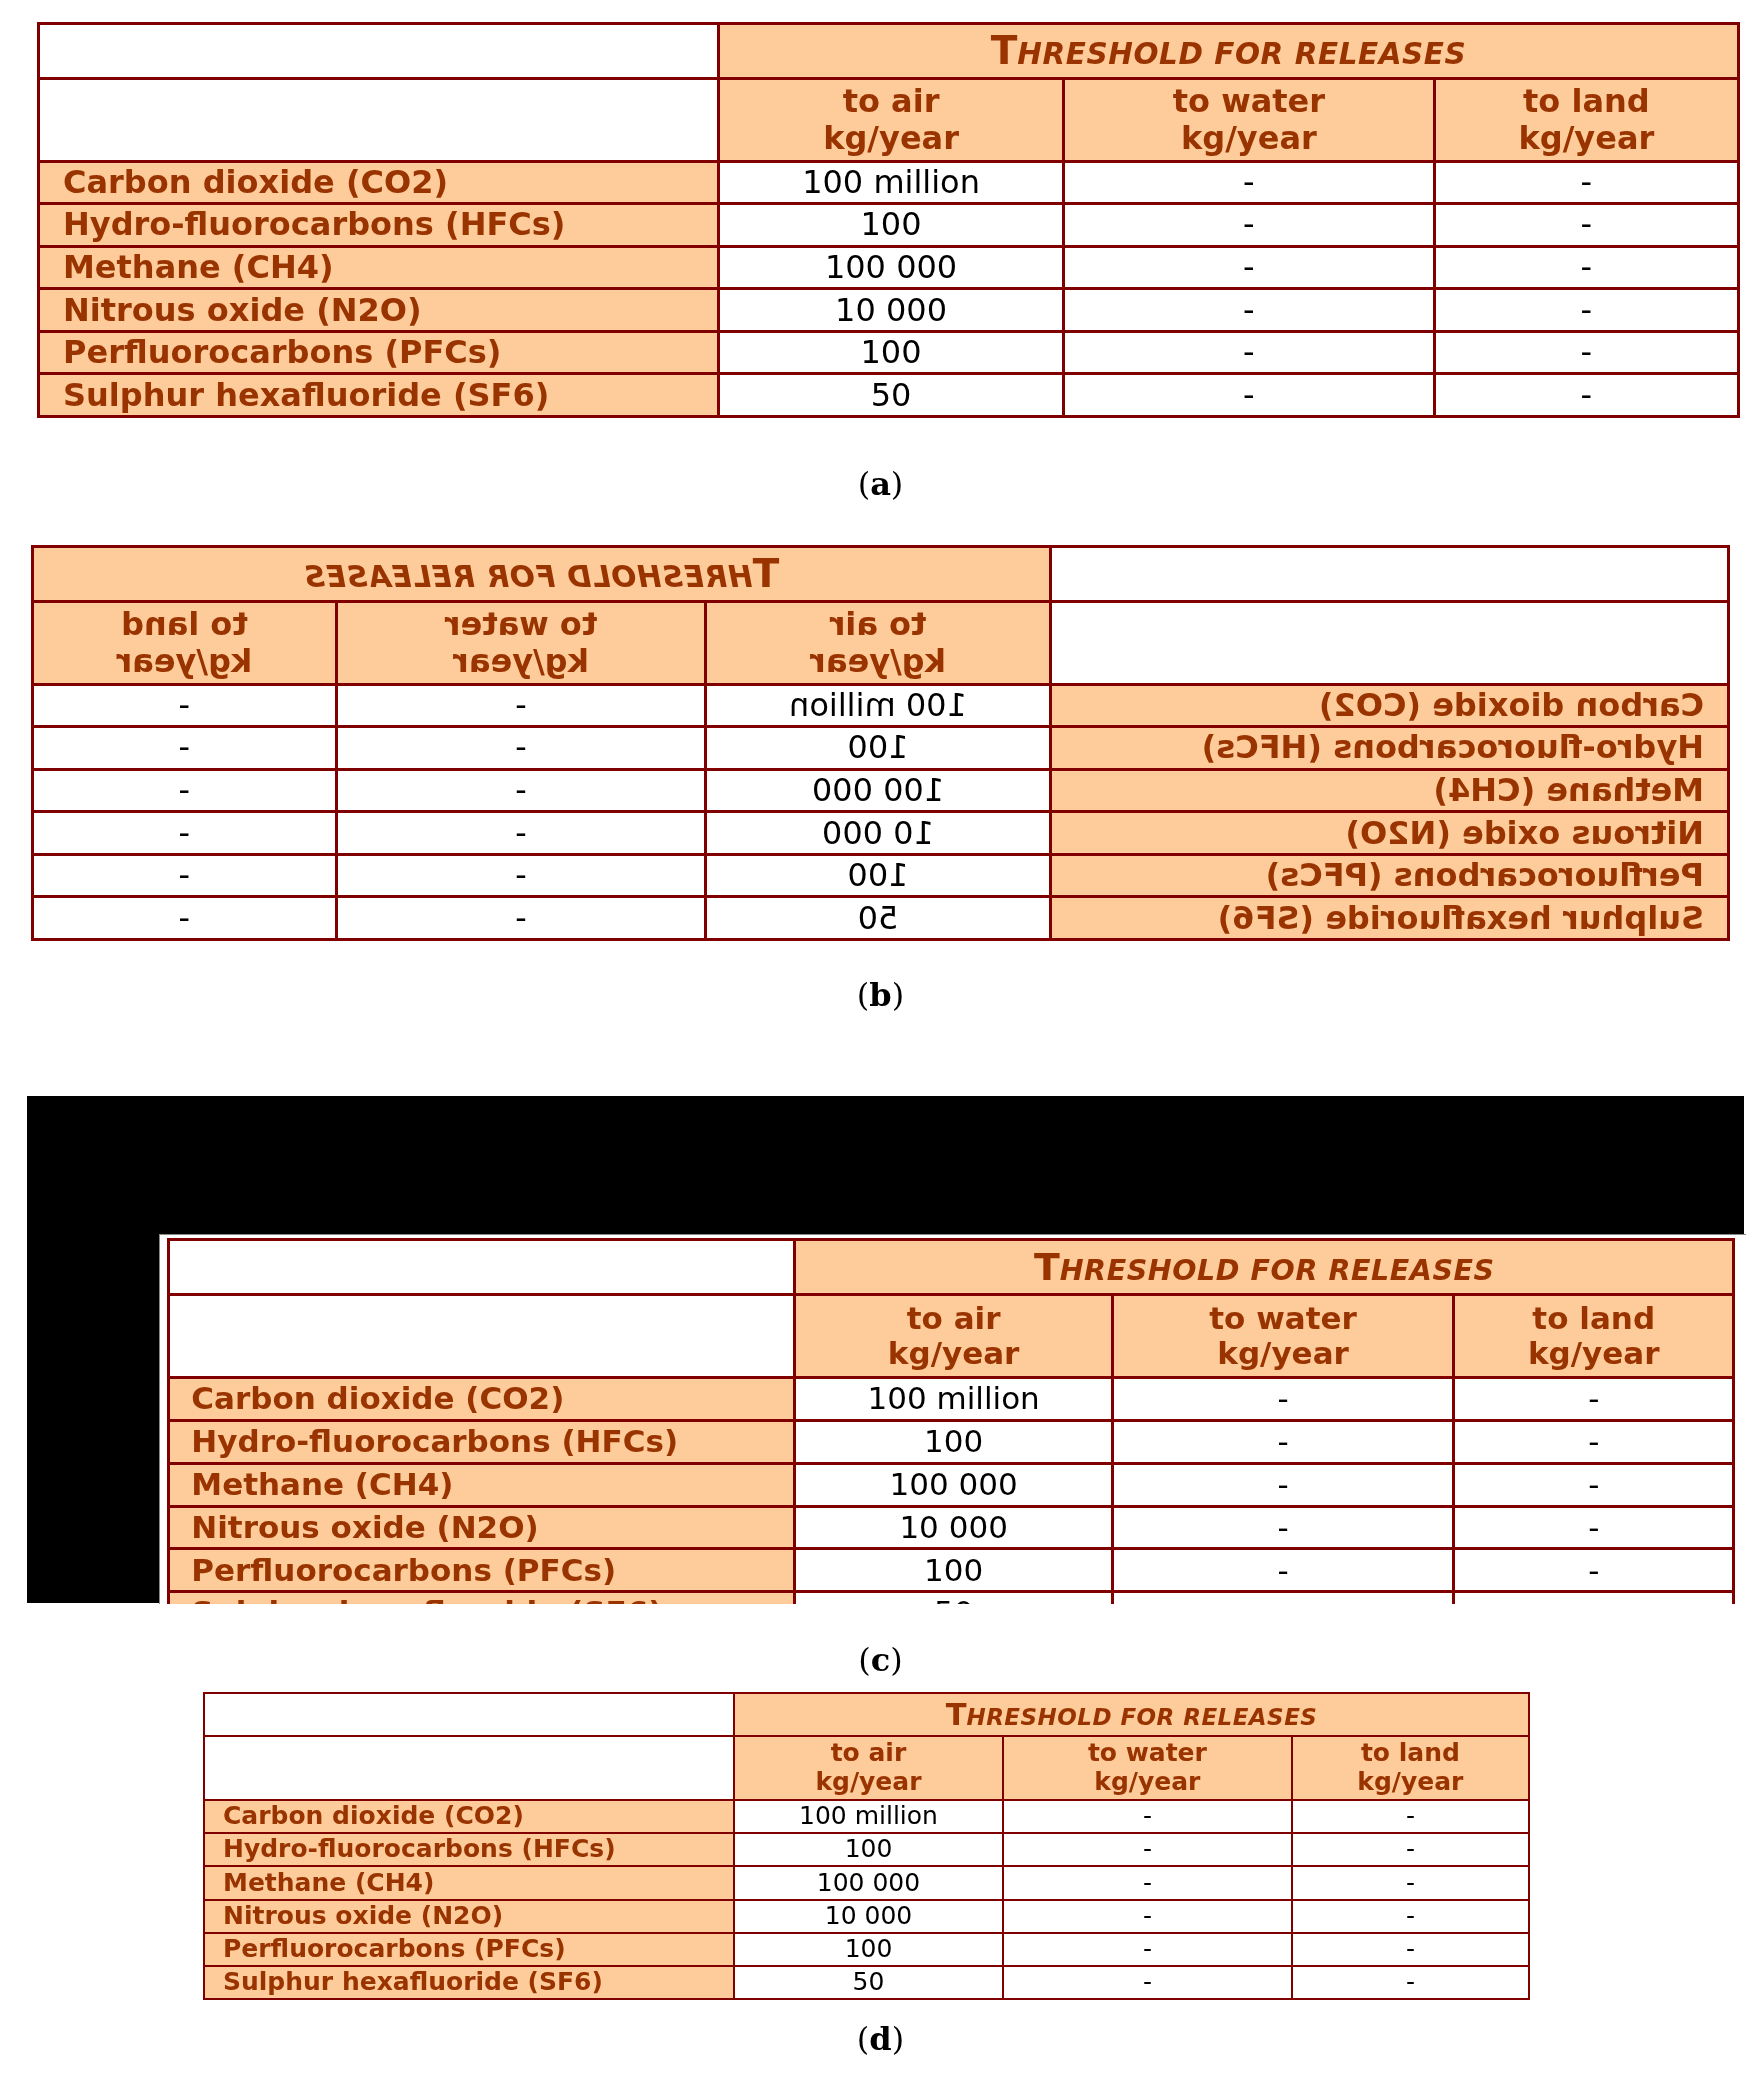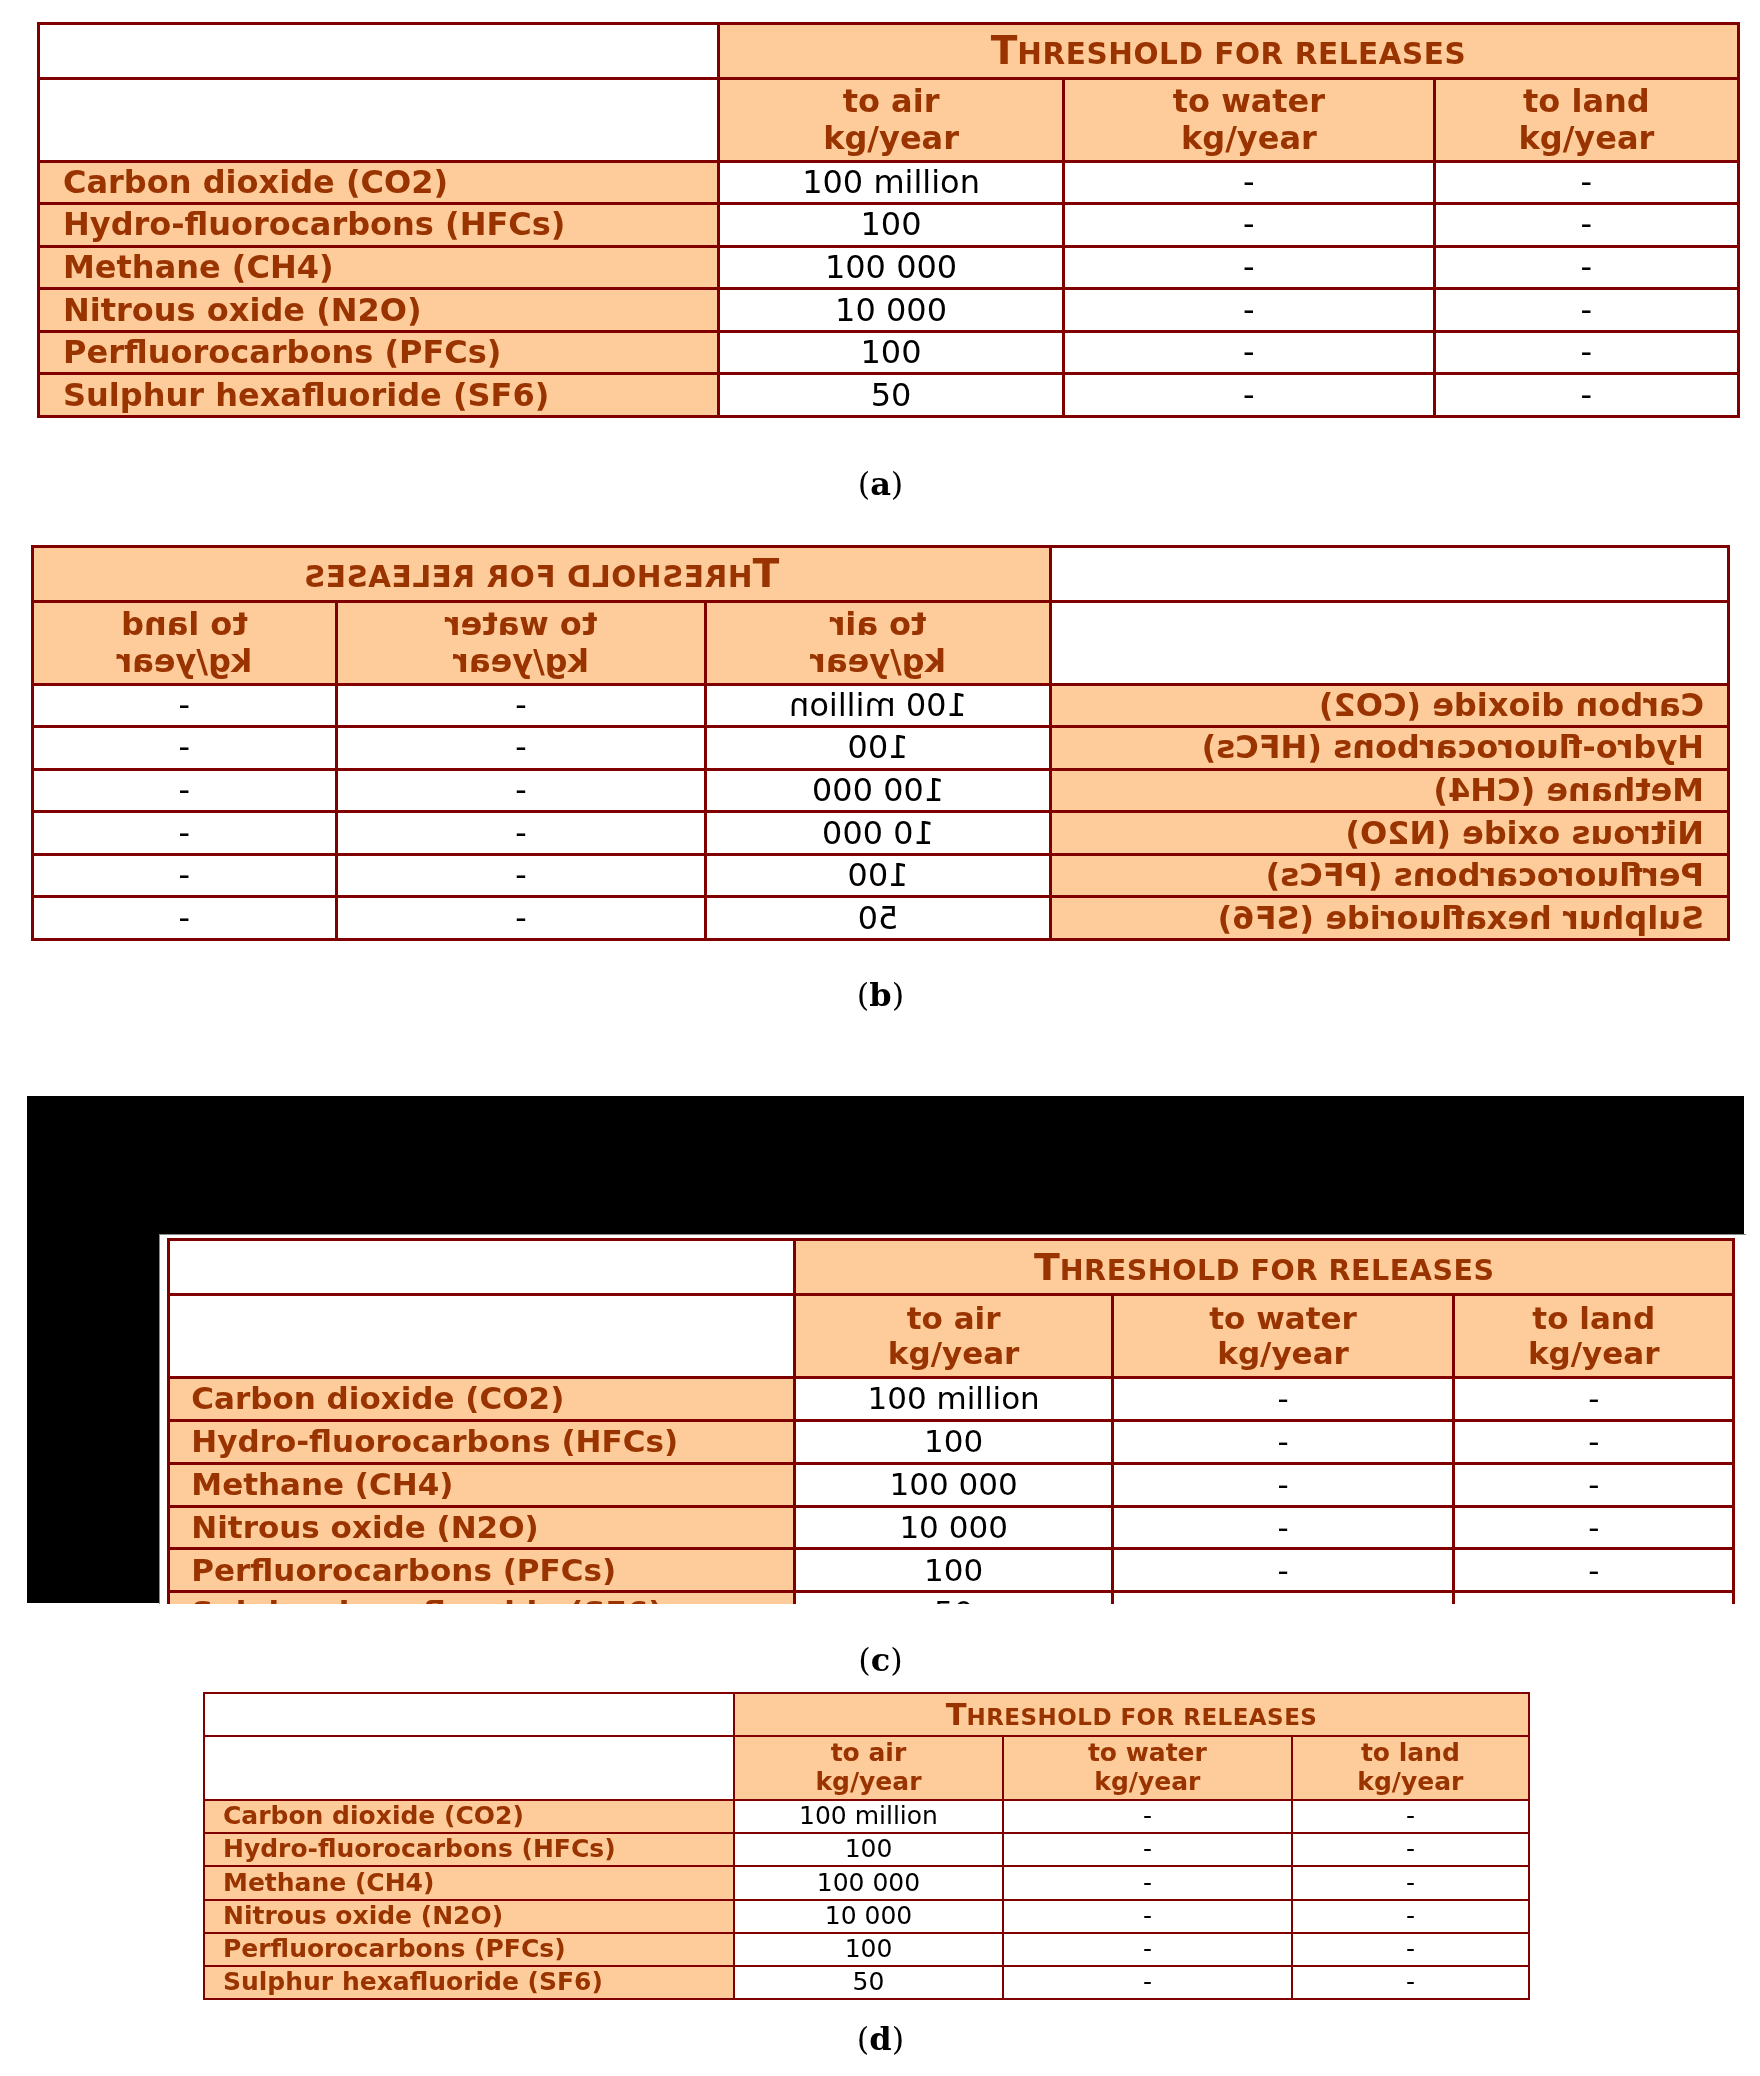--- a/index.html
+++ b/index.html
@@ -7,21 +7,21 @@
          font-family:"DejaVu Sans", sans-serif; }
   .panel { position:absolute; }
   table.thr { border-collapse:collapse; table-layout:fixed; width:100%; height:100%; }
   table.thr td { border:3.1px solid #800000; padding:0; text-align:center; vertical-align:middle;
                  color:#000; line-height:1.15; overflow:hidden; white-space:nowrap; }
   table.thr td.hd { background:#FECB9A; color:#993300; font-weight:bold; }
   table.thr td.blank { background:#ffffff; }
   table.thr td.gas { background:#FECB9A; color:#993300; font-weight:bold; text-align:left; }
   table.thr td.val { background:#ffffff; }
   .sc-big { font-size:1.22em; }
-  .sc-small { font-size:0.92em; letter-spacing:0.02em; }
+  .sc-small { font-size:0.92em; letter-spacing:0.02em;font-style:italic; }
   .caption { position:absolute; left:0; width:1761px; text-align:center;
              font-family:"DejaVu Serif", serif; font-size:32px; color:#000; }
   .caption b { font-weight:bold; }
 
   
   #pa { left:37px; top:22px; width:1703px; height:396px; font-size:32px; }
   #pa td.gas { padding-left:23px; }
   
   #pb { left:31px; top:545px; width:1699px; height:396px; font-size:32px; transform:scaleX(-1); }
   #pb td.gas { padding-left:23px; }

